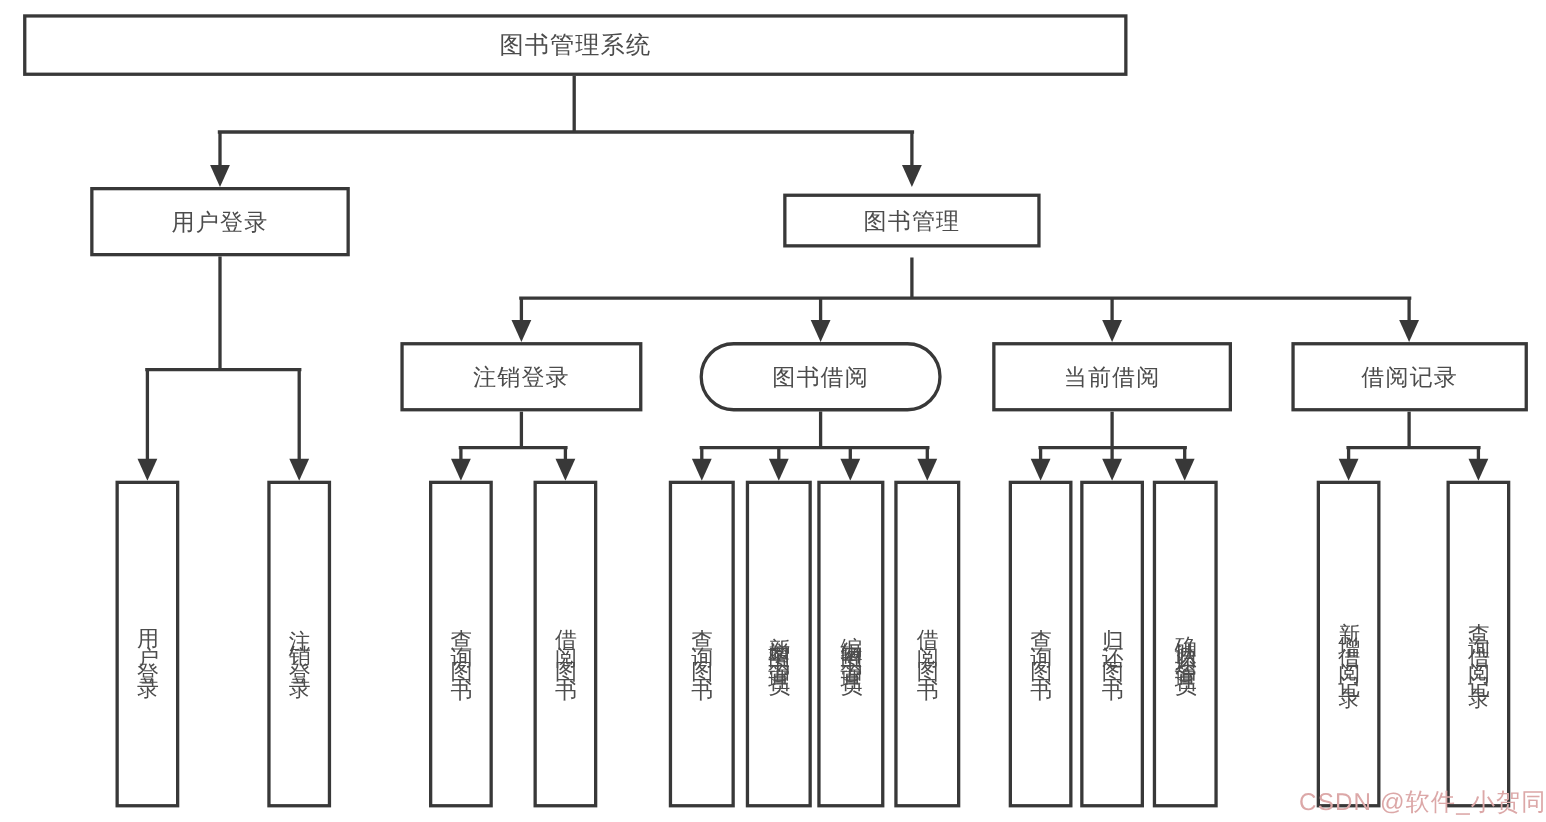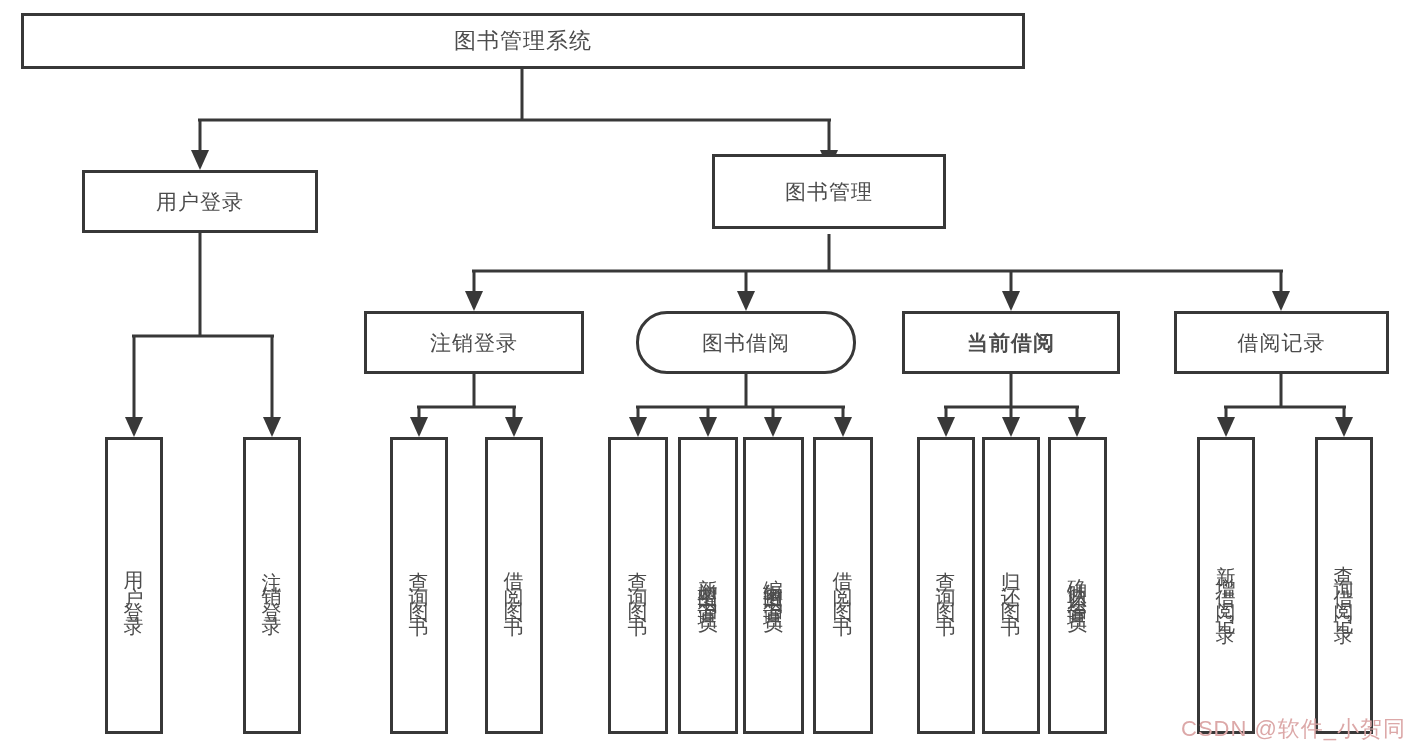--- a/index.html
+++ b/index.html
@@ -94,25 +94,25 @@
     <g>
       <path class="line" d="M1281 374 V408 M1224 407 H1346 M1226 407 V419 M1344 407 V419"></path>
       <path class="arrow" d="M1217 417 L1235 417 L1226 437 Z"></path>
       <path class="arrow" d="M1335 417 L1353 417 L1344 437 Z"></path>
     </g>
   </svg>
 
   <div class="node hbox title" style="left:21px;top:13px;width:1004px;height:56px;">图书管理系统</div>
 
   <div class="node hbox" style="left:82px;top:170px;width:236px;height:63px;">用户登录</div>
-  <div class="node hbox" style="left:712px;top:154px;width:234px;height:75px;">图书管理</div>
+  <div class="node hbox" style="left:712px;top:176px;width:234px;height:49px;">图书管理</div>
 
   <div class="node hbox" style="left:364px;top:311px;width:220px;height:63px;">注销登录</div>
   <div class="node hbox" style="left:636px;top:311px;width:220px;height:63px;border-radius:31px;">图书借阅</div>
-  <div class="node hbox" style="left:902px;top:311px;width:218px;height:63px;font-weight:bold;">当前借阅</div>
+  <div class="node hbox" style="left:902px;top:311px;width:218px;height:63px;">当前借阅</div>
   <div class="node hbox" style="left:1174px;top:311px;width:215px;height:63px;">借阅记录</div>
 
   <div class="node vbox" style="left:105px;top:437px;width:58px;height:297px;">
     <span class="vtext sp-4">用户登录</span>
   </div>
   <div class="node vbox" style="left:243px;top:437px;width:58px;height:297px;">
     <span class="vtext sp-4">注销登录</span>
   </div>
 
   <div class="node vbox" style="left:390px;top:437px;width:58px;height:297px;">

